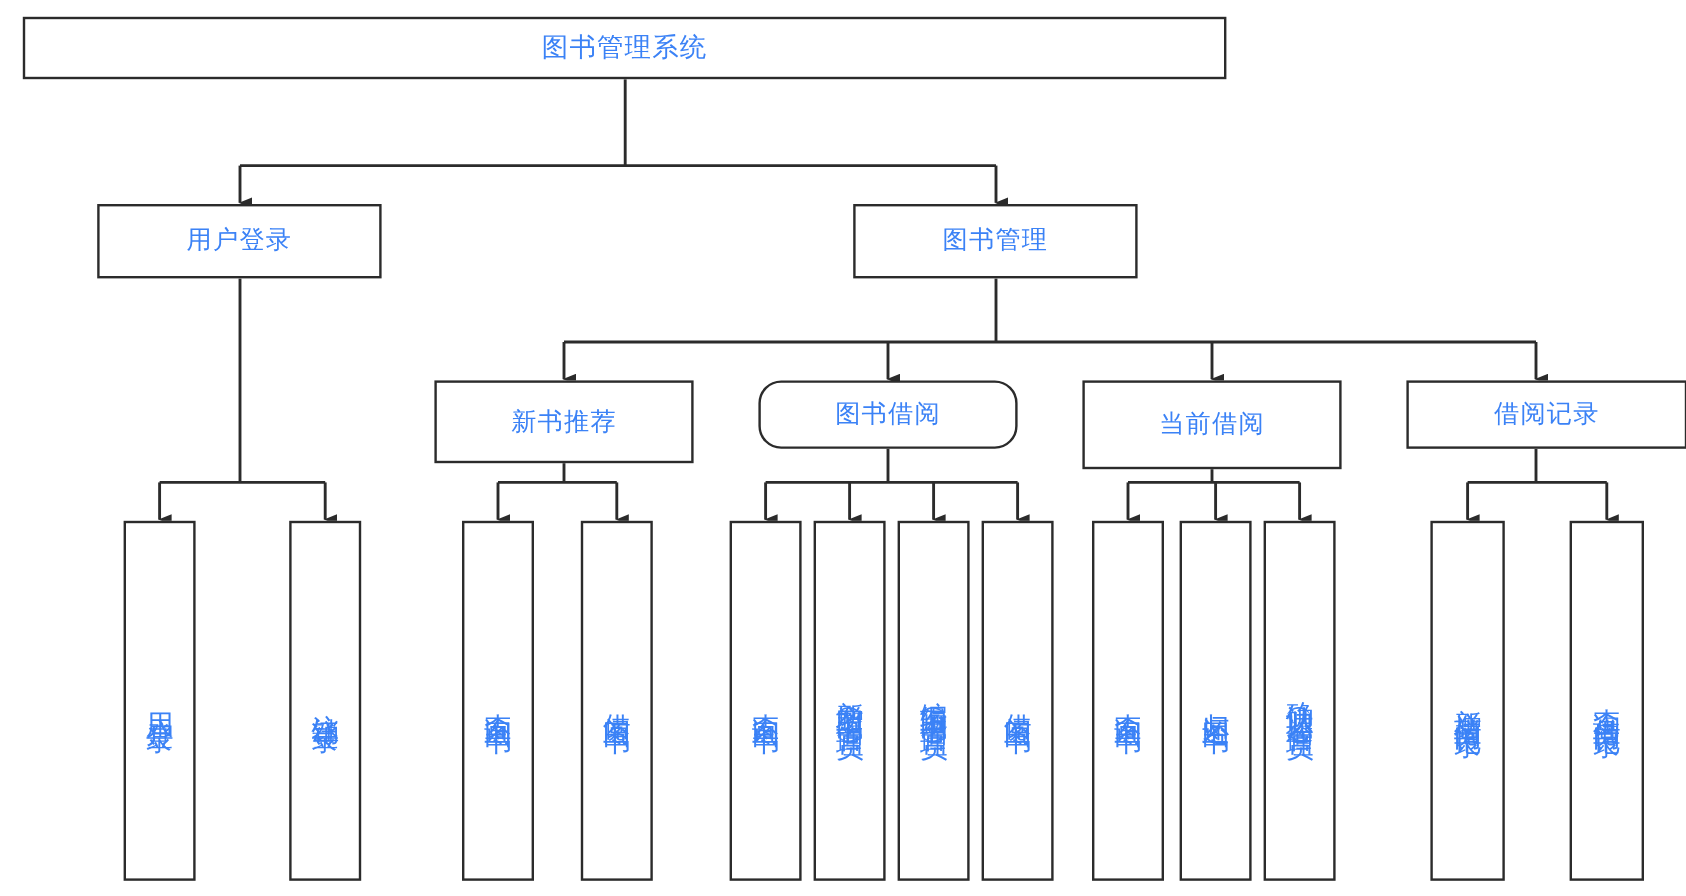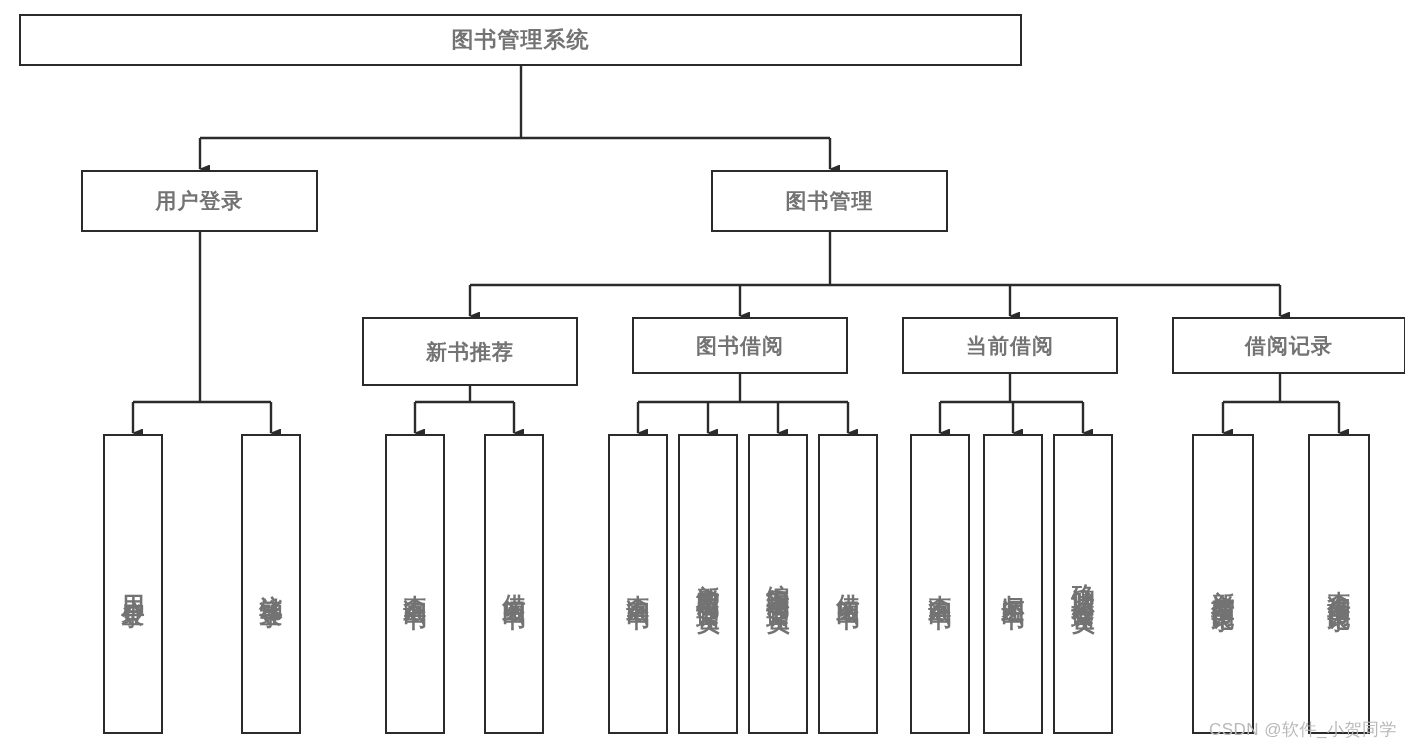--- a/index.html
+++ b/index.html
@@ -27,23 +27,22 @@
     pointer-events: none;
   }
   .node {
     position: absolute;
     box-sizing: border-box;
     background: #ffffff;
     border: 2px solid #2b2b2b;
     display: flex;
     align-items: center;
     justify-content: center;
-    color: #737373;
+    color: #3b82f6;
     z-index: 2;
-    font-weight: bold;
   }
   
   .node.horiz {
     font-size: 21px;
     letter-spacing: 1px;
     line-height: 1.1;
   }
   .node.root {
     font-size: 22px;
   }
@@ -125,24 +124,24 @@
       </div>
       <div class="node horiz" style="left: 81px; top: 170px; width: 237px; height: 62px;">
         <span class="htext">用户登录</span>
       </div>
       <div class="node horiz" style="left: 711px; top: 170px; width: 237px; height: 62px;">
         <span class="htext">图书管理</span>
       </div>
       <div class="node horiz" style="left: 362px; top: 317px; width: 216px; height: 69px;">
         <span class="htext">新书推荐</span>
       </div>
-      <div class="node horiz" style="left: 632px; top: 317px; width: 216px; height: 57px;">
+      <div class="node horiz" style="left: 632px; top: 317px; width: 216px; height: 57px; border-radius: 19px;">
         <span class="htext">图书借阅</span>
       </div>
-      <div class="node horiz" style="left: 902px; top: 317px; width: 216px; height: 57px;">
+      <div class="node horiz" style="left: 902px; top: 317px; width: 216px; height: 74px;">
         <span class="htext">当前借阅</span>
       </div>
       <div class="node horiz" style="left: 1172px; top: 317px; width: 234px; height: 57px;">
         <span class="htext">借阅记录</span>
       </div>
       <div class="node vert" style="left: 103px; top: 434px; width: 60px; height: 300px;">
         <span class="vtext">用户登录</span>
       </div>
       <div class="node vert" style="left: 241px; top: 434px; width: 60px; height: 300px;">
         <span class="vtext">注销登录</span>
@@ -175,14 +174,13 @@
         <span class="vtext">确认归还（管理员）</span>
       </div>
       <div class="node vert" style="left: 1192px; top: 434px; width: 62px; height: 300px;">
         <span class="vtext">新增借阅记录</span>
       </div>
       <div class="node vert" style="left: 1308px; top: 434px; width: 62px; height: 300px;">
         <span class="vtext">查询借阅记录</span>
       </div>
     </div>
 
-  <div class="watermark">CSDN @软件_小贺同学</div>
 </div>
 
 </body></html>

